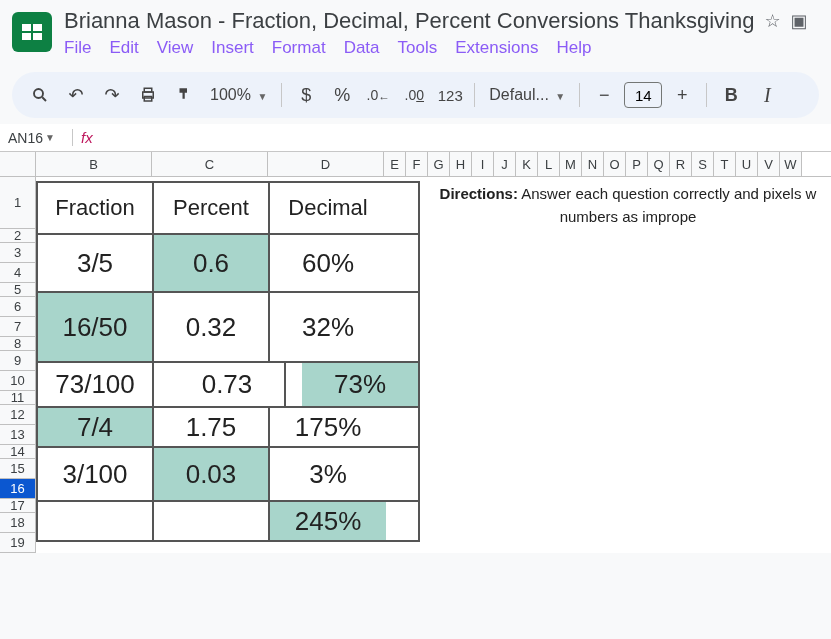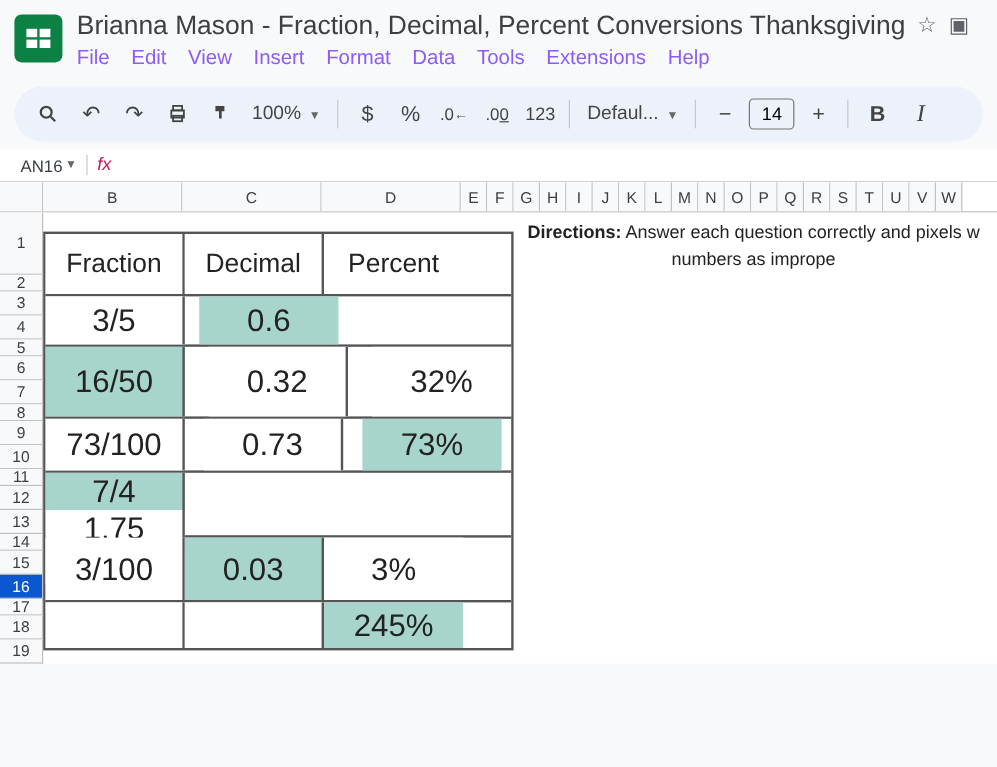--- a/index.html
+++ b/index.html
@@ -18,37 +18,37 @@
 .menu-item { cursor: pointer; }
 
 .toolbar { display: flex; align-items: center; gap: 4px; padding: 6px 12px; background: #edf2fa; border-radius: 30px; margin: 6px 12px; height: 46px; }
 .tb-btn { width: 32px; height: 32px; display: flex; align-items: center; justify-content: center; color: #444; cursor: pointer; border-radius: 4px; font-size: 18px; }
 .tb-sep { width: 1px; height: 24px; background: #c7c7c7; margin: 0 4px; }
 .tb-text { font-size: 16px; color: #444; padding: 0 6px; cursor: pointer; }
 .dropdown-arrow { font-size: 10px; color: #666; margin-left: 2px; }
 .font-size-box { border: 1.5px solid #747775; border-radius: 4px; width: 38px; height: 26px; display: flex; align-items: center; justify-content: center; font-size: 15px; }
 
 .name-box-row { display: flex; align-items: center; border-bottom: 1px solid #c7c7c7; background: #fff; height: 28px; }
-.name-box { width: 72px; padding: 0 8px; font-size: 14px; color: #3c4043; display: flex; align-items: center; justify-content: flex-end; }
+.name-box { width: 72px; padding: 0 8px; font-size: 14px; color: #3c4043; display: flex; align-items: center; justify-content: flex-start; }
 .fx-label { font-style: italic; font-size: 15px; color: #be185d; padding: 0 8px; border-left: 1px solid #c7c7c7; }
 
 .sheet { display: flex; flex-direction: column; background: #fff; }
 .col-headers { display: flex; border-bottom: 1px solid #c0c0c0; background: #fff; }
 .corner { width: 36px; height: 24px; border-right: 1px solid #c0c0c0; background: #f8f9fa; }
 .col-h { height: 24px; border-right: 1px solid #c0c0c0; display: flex; align-items: center; justify-content: center; font-size: 13px; color: #3c4043; background: #f8f9fa; }
 .col-wide { width: 116px; }
 .col-narrow { width: 22px; }
 
 .grid-body { display: flex; }
 .row-headers { display: flex; flex-direction: column; }
 .row-h { width: 36px; border-right: 1px solid #c0c0c0; border-bottom: 1px solid #c0c0c0; display: flex; align-items: center; justify-content: center; font-size: 13px; color: #3c4043; background: #f8f9fa; }
 .row-h.selected { background: #0b57d0; color: #fff; }
 
 .grid-cells { position: relative; }
-.data-table { position: absolute; left: 0; top: 16px; border: 2px solid #555; }
+.data-table { position: absolute; left: 0; top: 4px; border: 2px solid #555; }
 .data-row { display: flex; border-bottom: 2px solid #555; }
 .data-row:last-child { border-bottom: none; }
 .data-cell { width: 116px; display: flex; align-items: center; justify-content: center; font-size: 26px; font-weight: 500; color: #222; border-right: 2px solid #555; background: #fff; }
 .data-cell:last-child { border-right: none; }
 .data-cell.header { font-size: 22px; font-weight: 400; }
 .data-cell.hl { background: #a8d5cb; }
 
 .directions { position: absolute; left: 352px; top: 0; font-size: 15px; color: #222; padding: 6px 4px; text-align: center; width: 480px; line-height: 1.5; }
 .directions strong { font-weight: 700; }
 </style>
@@ -178,38 +178,39 @@
         <div class="row-h" style="height: 20px;">15</div>
         <div class="row-h selected" style="height: 20px;">16</div>
         <div class="row-h" style="height: 14px;">17</div>
         <div class="row-h" style="height: 20px;">18</div>
         <div class="row-h" style="height: 20px;">19</div>
       </div>
     <div class="grid-cells">
       <div class="data-table">
         <div class="data-row" style="height:52px;">
           <div class="data-cell header">Fraction</div>
+          <div class="data-cell header">Percent</div>
           <div class="data-cell header">Decimal</div>
-          <div class="data-cell header">Percent</div>
-        </div>
-        <div class="data-row" style="height:42px;gap:12px;">
+        </div>
+        <div class="data-row" style="height:58px;">
           <div class="data-cell">3/5</div>
           <div class="data-cell hl">0.6</div>
-        </div>
-        <div class="data-row" style="height:60px;gap:20px;">
+          <div class="data-cell">60%</div>
+        </div>
+        <div class="data-row" style="height:70px;">
           <div class="data-cell hl">16/50</div>
           <div class="data-cell">0.32</div>
           <div class="data-cell">32%</div>
         </div>
         <div class="data-row" style="height:45px;gap:16px;">
           <div class="data-cell">73/100</div>
           <div class="data-cell">0.73</div>
           <div class="data-cell hl">73%</div>
         </div>
-        <div class="data-row" style="height:54px;flex-direction:column;">
+        <div class="data-row" style="height:40px;">
           <div class="data-cell hl">7/4</div>
           <div class="data-cell">1.75</div>
           <div class="data-cell">175%</div>
         </div>
         <div class="data-row" style="height:54px;">
           <div class="data-cell">3/100</div>
           <div class="data-cell hl">0.03</div>
           <div class="data-cell">3%</div>
         </div>
         <div class="data-row" style="height:38px;">

